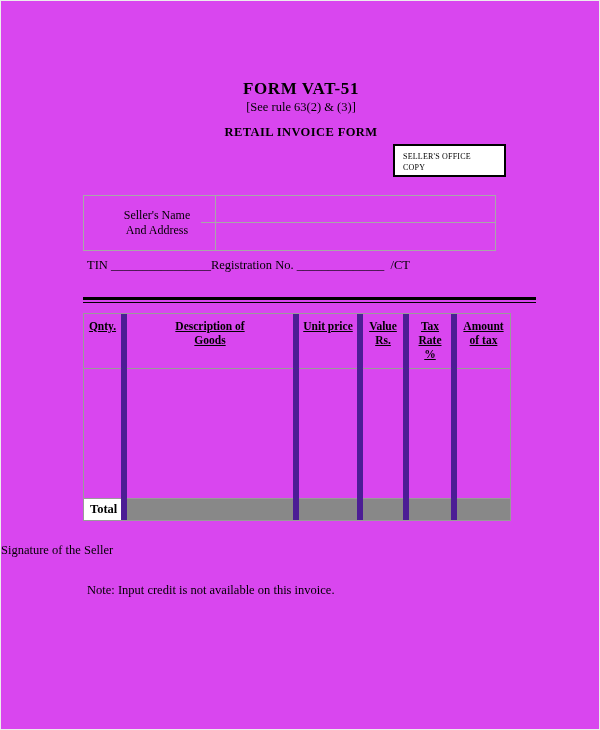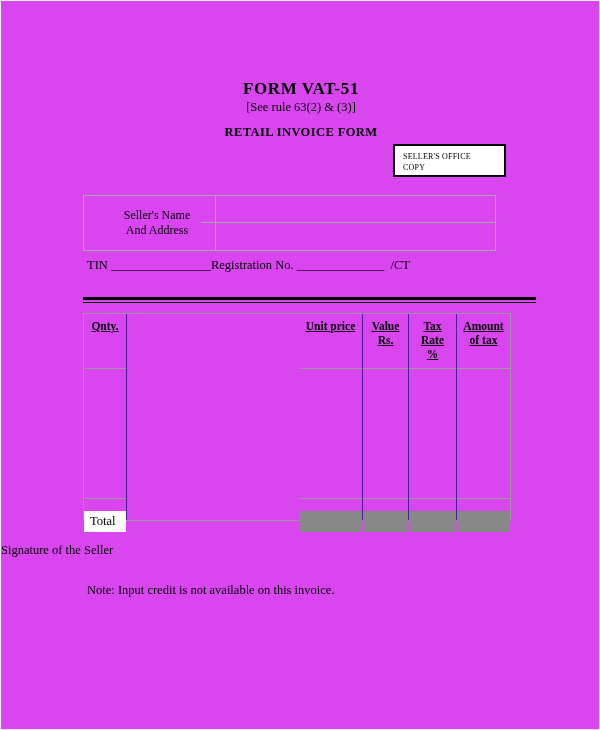--- a/index.html
+++ b/index.html
@@ -167,21 +167,21 @@
     width: 428px;
     height: 208px;
     box-sizing: border-box;
     border: 1px solid #9a9a9a;
   }
   .col {
     position: absolute;
     top: 0;
     height: 206px;
     box-sizing: border-box;
-    border-right: 1px solid #4c1d95;
+    border-right: 6px solid #4c1d95;
   }
   .col.last { border-right: none; }
   .th {
     position: absolute;
     left: 0;
     top: 0;
     width: 100%;
     height: 55px;
     box-sizing: border-box;
     border-bottom: 1px solid #9a9a9a;
@@ -197,25 +197,26 @@
     left: 0;
     top: 55px;
     width: 100%;
     height: 130px;
     box-sizing: border-box;
     border-bottom: 1px solid #9a9a9a;
   }
   .total-cell {
     position: absolute;
     left: 0;
-    top: 197px;
+    top: 185px;
     width: 100%;
     height: 21px;
     box-sizing: border-box;
     background: #888888;
+    font-weight: bold;
   }
   .total-cell.white {
     background: #ffffff;
     font-size: 12.5px;
     padding-left: 6px;
     line-height: 20px;
   }
 
   
   .signature {
@@ -272,20 +273,28 @@
   <div class="goods-table">
 
     <div class="col" style="left:0px; width:43px;">
       <div class="th">
         <span>Qnty.</span>
       </div>
       <div class="body-cell"></div>
       <div class="total-cell white">Total</div>
     </div>
 
+    <div class="col" style="left:43px; width:172px;">
+      <div class="th">
+        <span>Description of</span><br>
+        <span>Goods</span>
+      </div>
+      <div class="body-cell"></div>
+      <div class="total-cell"></div>
+    </div>
 
     <div class="col" style="left:279px; width:46px;">
       <div class="th">
         <span>Value</span><br>
         <span>Rs.</span>
       </div>
       <div class="body-cell"></div>
       <div class="total-cell"></div>
     </div>
 

